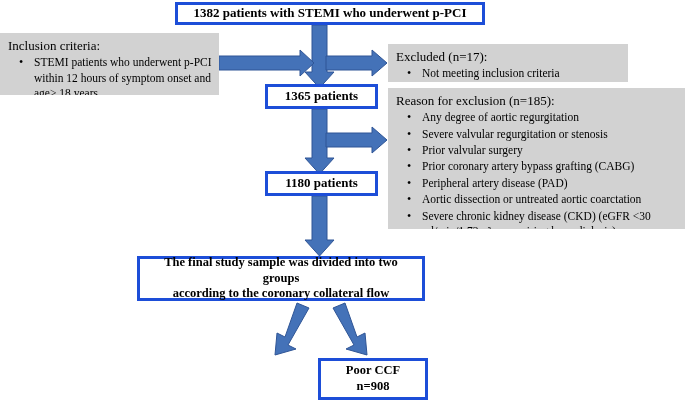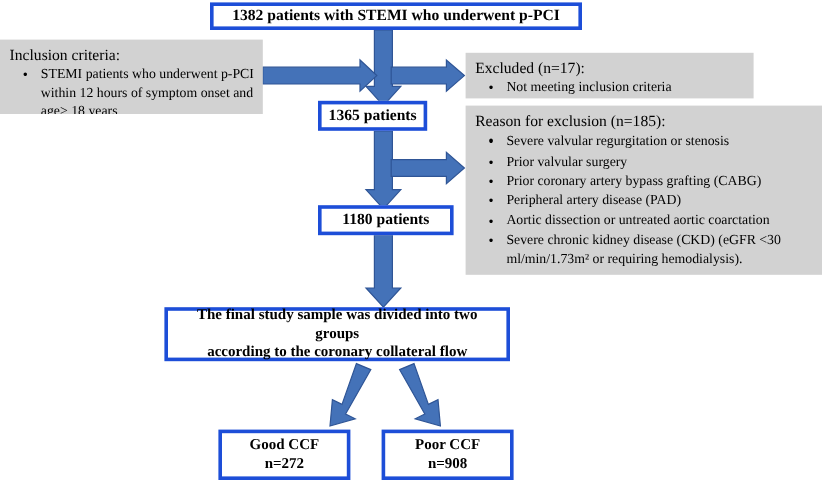--- a/index.html
+++ b/index.html
@@ -58,21 +58,21 @@
   .panel ul li .bullet{
     position:absolute;
     left:-15px;
     top:-1px;
     font-size:12px;
     line-height:1.34;
   }
 
   
   #box-top      { left:175px; top:2px;   width:310px; height:23px; font-size:13px; }
-  #box-1365     { left:265px; top:84px;  width:91px; height:25px; font-size:13px; }
+  #box-1365     { left:265px; top:84px;  width:113px; height:25px; font-size:13px; }
   #box-1180     { left:265px; top:171px; width:113px; height:25px; font-size:13px; }
   #box-final    { left:137px; top:256px; width:288px; height:45px; font-size:12.5px; padding:0 10px;}
   #box-good     { left:182px; top:358px; width:110px; height:42px; font-size:12.5px; }
   #box-poor     { left:318px; top:358px; width:110px; height:42px; font-size:12.5px; }
 
   #panel-inclusion { left:0px;   top:33px;  width:219px; height:62px; }
   #panel-excluded  { left:388px; top:44px;  width:240px; height:38px; }
   #panel-reason    { left:388px; top:88px;  width:316px; height:141px; }
 
   .two-line span{display:block;}
@@ -131,26 +131,20 @@
 
   <div class="node" id="box-1180">1180 patients</div>
 
   <div class="node two-line" id="box-final">
     <div>
       <span>The final study sample was divided into two groups</span>
       <span>according to the coronary collateral flow</span>
     </div>
   </div>
 
-  <div class="node two-line" id="box-good">
-    <div>
-      <span>Good CCF</span>
-      <span>n=272</span>
-    </div>
-  </div>
 
   <div class="node two-line" id="box-poor">
     <div>
       <span>Poor CCF</span>
       <span>n=908</span>
     </div>
   </div>
 
   <div class="panel" id="panel-inclusion">
     <div class="p-title">Inclusion criteria:</div>
@@ -170,20 +164,21 @@
         <span>Not meeting inclusion criteria</span>
       </li>
     </ul>
   </div>
 
   <div class="panel" id="panel-reason">
     <div class="p-title">Reason for exclusion (n=185):</div>
     <ul>
       <li>
         <span class="bullet">•</span>
+        <span>Any degree of aortic regurgitation</span>
       </li>
       <li>
         <span class="bullet">•</span>
         <span>Severe valvular regurgitation or stenosis</span>
       </li>
       <li>
         <span class="bullet">•</span>
         <span>Prior valvular surgery</span>
       </li>
       <li>

